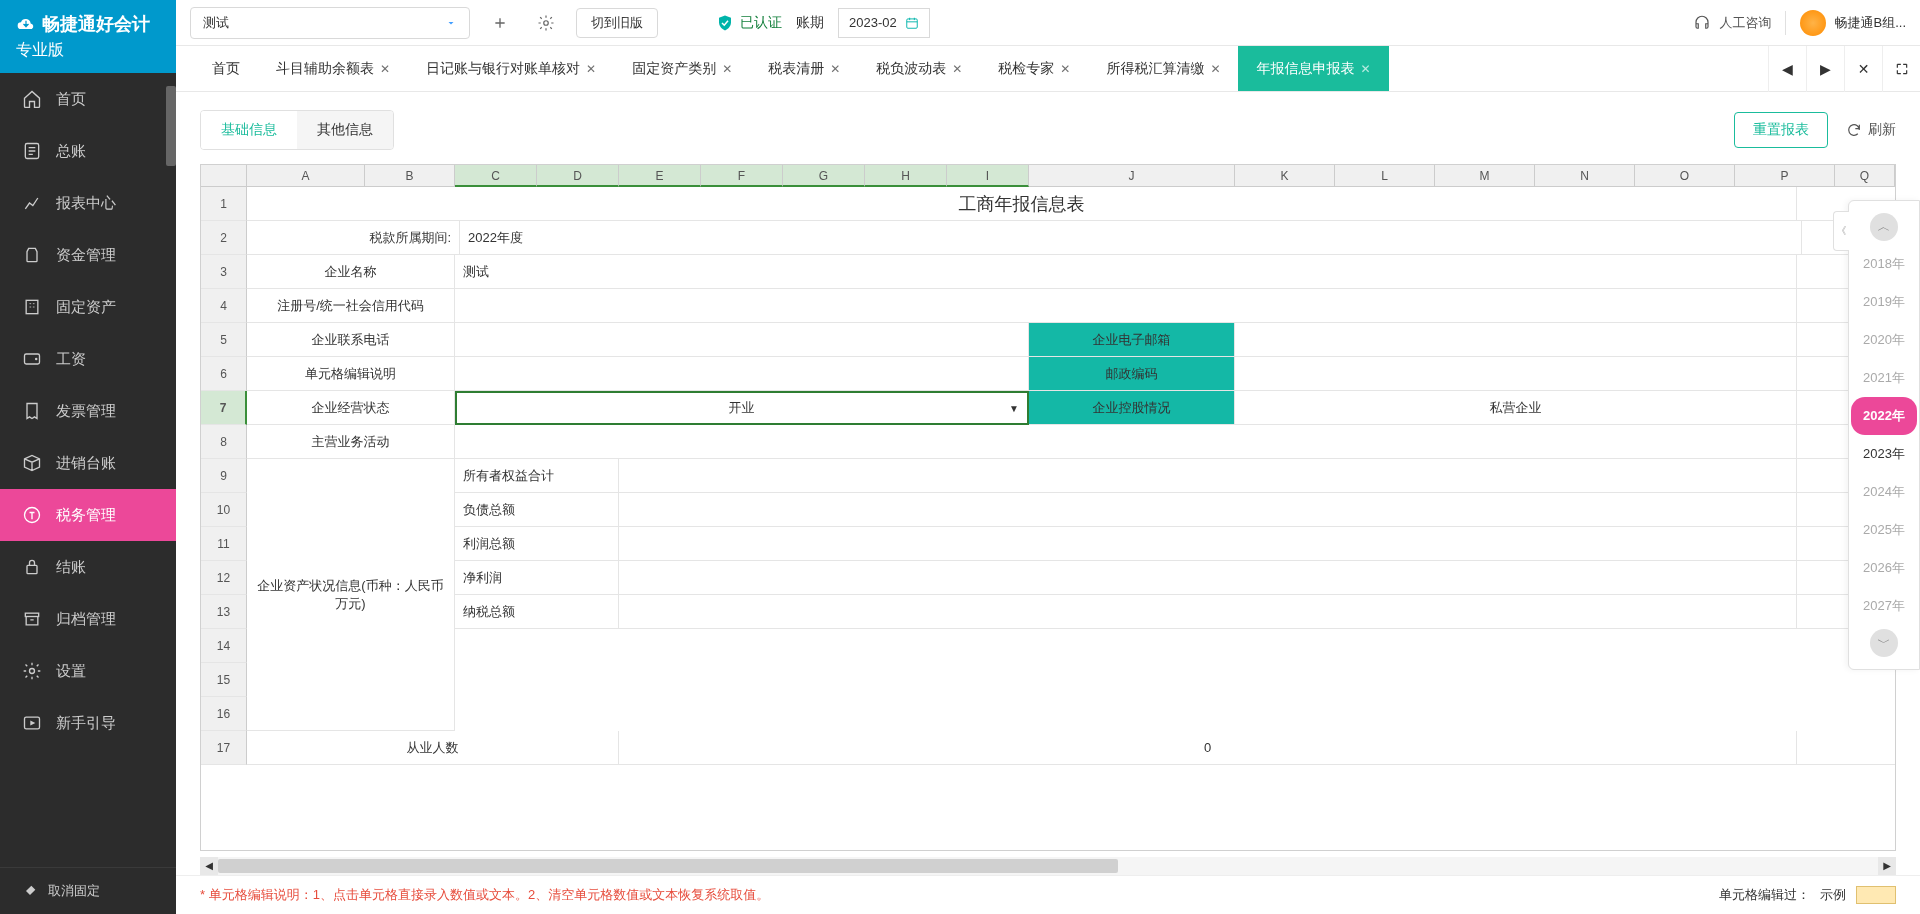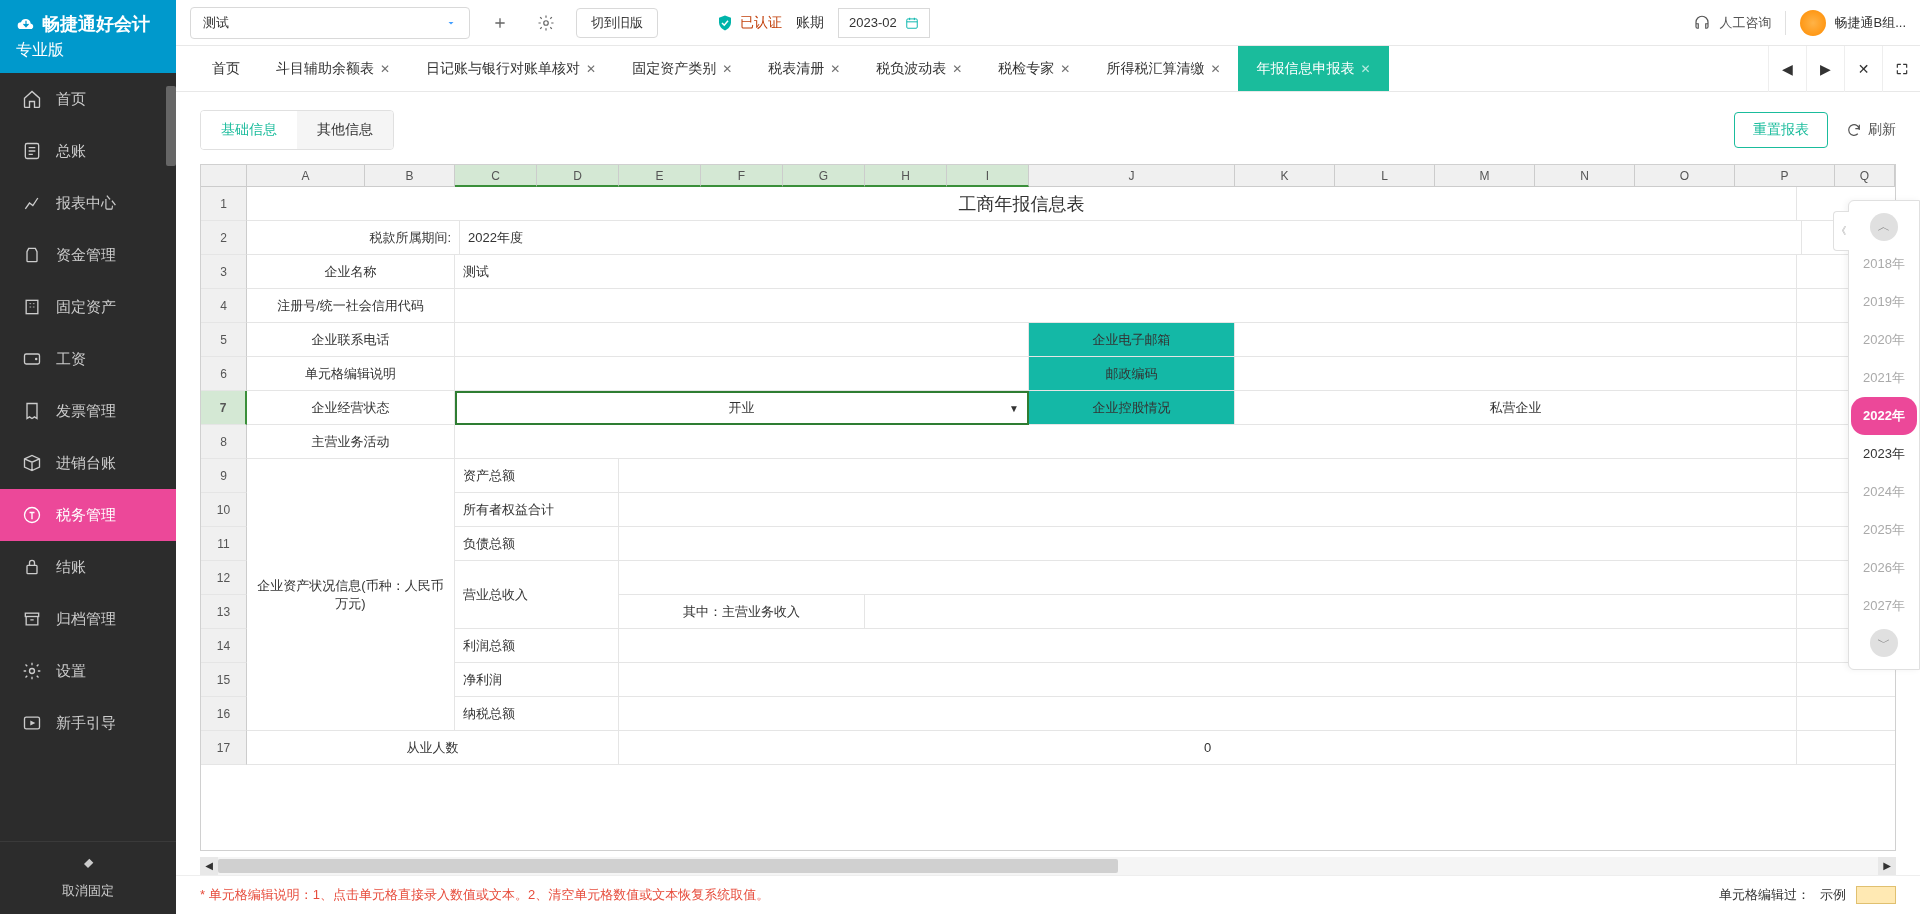--- a/index.html
+++ b/index.html
@@ -8,33 +8,33 @@
 
 
 .sidebar { width: 192px; background: #2c2c2c; color: #ccc; display: flex; flex-direction: column; position: relative; }
 .logo-area { background: #0099cc; padding: 12px 16px; color: #fff; }
 .logo-main { font-size: 18px; font-weight: bold; display: flex; align-items: center; gap: 6px; }
 .logo-sub { font-size: 16px; margin-top: 4px; }
 .sidebar-nav { flex: 1; overflow-y: auto; }
 .nav-item { display: flex; align-items: center; gap: 14px; padding: 16px 22px; cursor: pointer; font-size: 15px; }
 .nav-item.active { background: #ec4899; color: #fff; }
 .nav-icon { width: 20px; height: 20px; flex-shrink: 0; }
-.sidebar-footer { padding: 14px 22px; display: flex; align-items: center; gap: 10px; color: #ccc; cursor: pointer; border-top: 1px solid #3a3a3a; flex-direction: column; }
+.sidebar-footer { padding: 14px 22px; display: flex; align-items: center; gap: 10px; color: #ccc; cursor: pointer; border-top: 1px solid #3a3a3a; }
 .scrollbar-track { position: absolute; right: 0; top: 56px; bottom: 0; width: 10px; }
 .scrollbar-thumb { background: #666; width: 100%; height: 80px; border-radius: 2px; position: absolute; top: 30px; }
 
 
 .main { flex: 1; display: flex; flex-direction: column; background: #fff; }
 
 
 .header { height: 46px; display: flex; align-items: center; padding: 0 14px; gap: 14px; border-bottom: 1px solid #e8e8e8; }
 .header-select { width: 280px; height: 32px; border: 1px solid #d9d9d9; border-radius: 4px; padding: 0 12px; display: flex; align-items: center; justify-content: space-between; cursor: pointer; }
 .hdr-btn { width: 32px; height: 32px; display: flex; align-items: center; justify-content: center; cursor: pointer; color: #666; }
 .switch-btn { height: 30px; padding: 0 14px; border: 1px solid #d9d9d9; border-radius: 4px; display: flex; align-items: center; cursor: pointer; font-size: 13px; }
-.verified { color: #c2410c; display: flex; align-items: flex-end; gap: 6px; font-size: 14px; }
+.verified { color: #15803d; display: flex; align-items: flex-end; gap: 6px; font-size: 14px; }
 .period-label { color: #333; font-size: 14px; }
 .period-input { border: 1px solid #d9d9d9; border-radius: 0; height: 30px; padding: 0 10px; display: flex; align-items: center; gap: 8px; }
 .header-spacer { flex: 1; }
 .support { display: flex; align-items: center; gap: 8px; color: #555; cursor: pointer; }
 .user-area { display: flex; align-items: center; gap: 8px; cursor: pointer; }
 .avatar { width: 26px; height: 26px; border-radius: 50%; background: radial-gradient(circle, #ffb347, #ff8c00); }
 
 
 .tabs { height: 46px; display: flex; align-items: stretch; border-bottom: 1px solid #e8e8e8; padding-left: 18px; }
 .tab { display: flex; align-items: center; gap: 6px; padding: 0 18px; cursor: pointer; position: relative; font-size: 14px; white-space: nowrap; }
@@ -408,43 +408,27 @@
 
           <div class="cell-row">
             <div class="cell label-cell" style="width:208px">主营业务活动</div>
             <div class="cell" style="width:1342px"></div>
           </div>
 
           <div style="display:flex">
             <div class="cell label-cell" style="width:208px;height:272px;border-bottom:1px solid #e5e5e5;border-right:1px solid #e5e5e5;text-align:center;padding:0 10px">企业资产状况信息(币种：人民币万元)</div>
             <div style="flex:1">
               <div class="cell-row">
-                  <div class="cell" style="width:164px">资产总额</div>
-                  <div class="cell" style="width:1178px"></div>
-                </div>
-              <div class="cell-row">
                   <div class="cell" style="width:164px">所有者权益合计</div>
                   <div class="cell" style="width:1178px"></div>
                 </div>
               <div class="cell-row">
                   <div class="cell" style="width:164px">负债总额</div>
                   <div class="cell" style="width:1178px"></div>
                 </div>
-              <div style="display:flex">
-                <div class="cell" style="width:164px;height:68px;border-bottom:1px solid #e5e5e5;border-right:1px solid #e5e5e5">营业总收入</div>
-                <div style="flex:1">
-                  <div class="cell-row">
-                      <div class="cell" style="width:1178px"></div>
-                    </div>
-                  <div class="cell-row">
-                      <div class="cell" style="width:246px;justify-content:center">其中：主营业务收入</div>
-                      <div class="cell" style="width:932px"></div>
-                    </div>
-                </div>
-              </div>
               <div class="cell-row">
                   <div class="cell" style="width:164px">利润总额</div>
                   <div class="cell" style="width:1178px"></div>
                 </div>
               <div class="cell-row">
                   <div class="cell" style="width:164px">净利润</div>
                   <div class="cell" style="width:1178px"></div>
                 </div>
               <div class="cell-row">
                   <div class="cell" style="width:164px">纳税总额</div>

